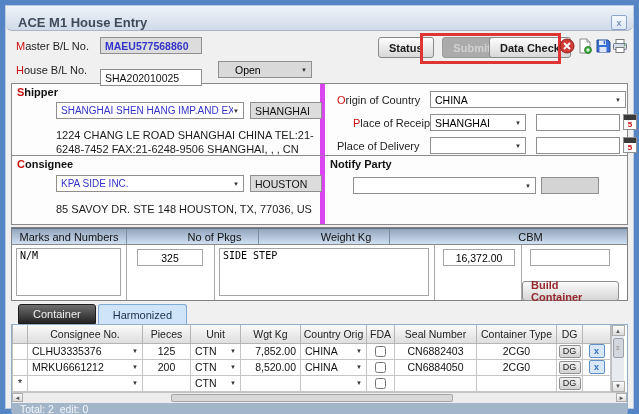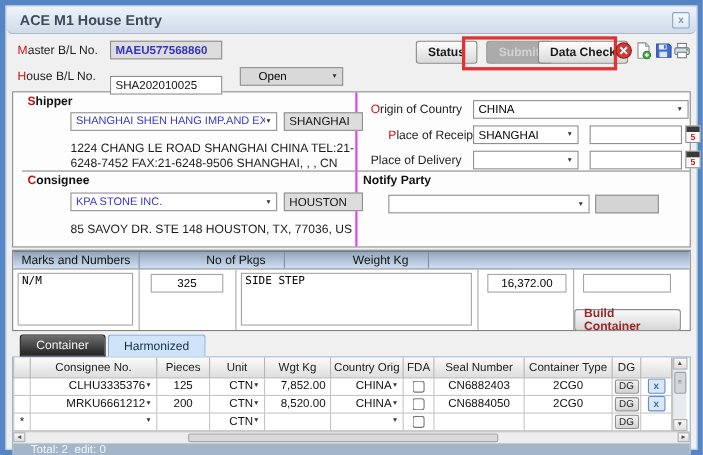--- a/index.html
+++ b/index.html
@@ -1,21 +1,21 @@
 <!DOCTYPE html>
 <html><head>
 <meta charset="utf-8">
 <style>
   * { margin:0; padding:0; box-sizing:border-box; font-family:"Liberation Sans", sans-serif; }
   html,body { width:639px; height:414px; overflow:hidden; }
   .frame { width:639px; height:414px; background:#5585c5; padding:5px; }
   .window { width:100%; height:100%; background:#f0f0f0; border:1px solid #b9cbe2; display:flex; flex-direction:column; }
 
   
-  .titlebar { height:25px; flex:0 0 25px; background:linear-gradient(#eef3f9,#cfdbe9); border-bottom:1px solid #a8b6c6; display:flex; align-items:center; padding:0 6px 0 12px;border-radius:6px; }
+  .titlebar { height:25px; flex:0 0 25px; background:linear-gradient(#eef3f9,#cfdbe9); border-bottom:1px solid #a8b6c6; display:flex; align-items:flex-end; padding:0 6px 0 12px;border-radius:6px; }
   .title { font-size:13px; font-weight:bold; color:#3e4a5a; flex:1; }
   .win-close { width:16px; height:15px; background:linear-gradient(#f6fafd,#dde8f4); border:1px solid #8ba6c8; border-radius:2px; color:#7b94b8; font-size:9px; font-weight:bold; display:flex; align-items:center; justify-content:center; cursor:default; }
 
   .content { flex:1; position:relative; padding:0; }
 
   
   .topform { position:relative; height:52px; }
   .lbl { font-size:11px; color:#1e1e1e; display:inline-block; }
   .fl::first-letter { color:#cc1111; }
   .field { position:absolute; height:17px; border:1px solid #8f8f8f; background:#fff; font-size:10.5px; padding:1px 4px; color:#111; }
@@ -26,21 +26,21 @@
   .dd-arrow { font-size:6px; color:#333; line-height:1; }
 
   .btn { position:absolute; height:21px; background:linear-gradient(#fdfdfd,#d8d8d8); border:1px solid #898989; border-radius:3px; font-size:11px; font-weight:bold; color:#1a1a1a; display:flex; align-items:center; justify-content:center; padding:0 10px; }
   .btn.disabled { background:#ababab; color:#d2d2d2; border-color:#9a9a9a; }
   .annotation-box { position:absolute; left:414px; top:2px; width:141px; height:31px; border:3px solid #e03434; pointer-events:none; }
   .toolicon { position:absolute; top:7px; width:16px; height:16px; }
 
   
   .parties { margin:0 5px; height:142px; border:1px solid #8a8a8a; background:#fdfdfd; display:grid; grid-template-columns:313px 1fr; grid-template-rows:72px 1fr; }
   .quad { position:relative; }
-  .quad.br { border-right:2px solid #d946ef;margin-left:8px; }
+  .quad.br { border-right:5px solid #d946ef; }
   .quad.bb { border-bottom:1px solid #8a8a8a; }
   .sec-lbl { position:absolute; left:5px; top:2px; font-size:11px; font-weight:bold; color:#111; }
   .addr { position:absolute; font-size:11px; color:#1c1c1c; line-height:14px; }
 
   
   .cargo { margin:2px 5px 0 5px; height:74px; border:1px solid #808080; background:#fff; display:flex; flex-direction:column; }
   .cargo-head { height:17px; flex:0 0 17px; display:flex; background:linear-gradient(#93a5bc,#cfe0f2); border-top:1px solid #5f7086; border-bottom:1px solid #8a8a8a;gap:44px; }
   .cargo-head .ch { font-size:11px; color:#111; display:flex; align-items:center; justify-content:center; border-right:1px solid #7f8fa3; }
   .cargo-body { flex:1; display:flex; }
   .cargo-body .cc { border-right:1px solid #aaa; position:relative; }
@@ -56,37 +56,37 @@
   .tab.inactive { background:#cfe4f8; color:#14304c; border:1px solid #7fa9d6; border-bottom:none; }
 
   
   .tablebox { margin:0 5px; height:89px; border:1px solid #92aecb; background:#fff; display:flex; flex-direction:column; }
   .grid-area { display:flex; flex:0 0 66px; }
   table.grid { border-collapse:collapse; table-layout:fixed; width:598px; }
   table.grid th { height:18px; background:linear-gradient(#fafafa,#dedede); border:1px solid #b5b5b5; border-top:none; font-size:10.5px; font-weight:normal; color:#222; }
   table.grid td { height:16px; border:1px solid #c6c6c6; font-size:10.5px; color:#111; background:#fff; overflow:hidden; white-space:nowrap; }
   td.sel { background:#e3e3e3; }
   td.newmark { background:#e3e3e3; text-align:center; font-size:9px; color:#333; }
-  .cellselect { display:flex; justify-content:flex-end; align-items:center; padding:0 4px; height:100%; }
+  .cellselect { display:flex; justify-content:space-between; align-items:center; padding:0 4px; height:100%; }
   td.num { text-align:center; }
   td.rnum { text-align:right; padding-right:4px; }
   td.ro-cell { background:#e2e2e2; text-align:center; }
   td.fda { text-align:center; }
   td.fda input { width:11px; height:11px; vertical-align:middle; }
   .dg-btn { width:22px; height:13px; margin:0 auto; background:linear-gradient(#f2f2f2,#d2d2d2); border:1px solid #909090; border-radius:2px; font-size:9px; color:#222; display:flex; align-items:center; justify-content:center; }
   td.xcol { background:#d8d8d8; }
   .x-btn { width:16px; height:14px; margin:0 auto; background:#d9e7f7; border:1px solid #5f8fc9; border-radius:2px; color:#2f6fbe; font-size:9px; font-weight:bold; display:flex; align-items:center; justify-content:center; }
 
   .vscroll { width:13px; flex:0 0 13px; background:#e7ebef; border-left:1px solid #c0c0c0; display:flex; flex-direction:column; align-items:center; }
   .sb-arrow { width:13px; height:11px; background:linear-gradient(#fcfcfc,#dcdcdc); border:1px solid #aeaeae; font-size:6px; color:#555; display:flex; align-items:center; justify-content:center; }
   .v-thumb { width:11px; height:20px; margin-top:2px; background:#d3d7dc; border:1px solid #9aa2ac; border-radius:2px; font-size:6px; color:#777; display:flex; align-items:center; justify-content:center; }
   .v-spacer { flex:1; }
   .hscroll { height:11px; flex:0 0 11px; background:#ededed; border-top:1px solid #c4c4c4; display:flex; align-items:center; }
   .h-thumb { height:8px; width:46%; margin-left:24%; background:#d9d9d9; border:1px solid #a6a6a6; border-radius:2px; }
-  .statusbar { flex:1; background:#a3b5c9; color:#f2f6fa; font-size:10.5px; display:flex; align-items:center; padding-left:16px; white-space:pre; }
+  .statusbar { flex:1; background:#a3b5c9; color:#f2f6fa; font-size:10.5px; display:flex; align-items:center; padding-left:8px; white-space:pre; }
 
   
   .cal { position:absolute; width:14px; height:16px; background:#fff; border:1px solid #909090; display:flex; flex-direction:column; align-items:center; }
   .cal-top { width:100%; height:5px; background:#3a3a3a; }
   .cal-num { font-size:8px; font-weight:bold; color:#cc1111; line-height:9px; }
 </style>
 </head>
 <body>
 
 <div class="frame">
@@ -183,21 +183,21 @@
         <input class="field" style="left: 211px; top: 53px; width: 84px;" value="">
         <div class="cal" style="left:298px;top:53px;">
           <div class="cal-top"></div>
           <span class="cal-num">5</span>
         </div>
       </div>
 
       <div class="quad br">
         <span class="sec-lbl fl">Consignee</span>
         <div class="ddl" style="left:44px;top:19px;width:188px;">
-          <span class="blue" style="font-size:10px;">KPA STONE INC.</span>
+          <span class="blue" style="font-size:10px;">KPA SIDE INC.</span>
           <span class="dd-arrow">▼</span>
         </div>
         <input class="field ro" style="left: 238px; top: 19px; width: 72px;" readonly="" value="HOUSTON">
         <div class="addr" style="left:44px;top:46px;width:264px;">85 SAVOY DR. STE 148 HOUSTON, TX, 77036, US</div>
       </div>
 
       <div class="quad">
         <span class="sec-lbl">Notify Party</span>
         <div class="ddl" style="left:28px;top:21px;width:183px;">
           <span></span>
@@ -205,20 +205,21 @@
         </div>
         <input class="field ro" style="left: 216px; top: 21px; width: 58px; background: rgb(212, 212, 212);" readonly="" value="">
       </div>
     </div>
 
     <div class="cargo">
       <div class="cargo-head">
         <div class="ch fl c-marks">Marks and Numbers</div>
         <div class="ch fl c-pkgs">No of Pkgs</div>
         <div class="ch fl c-wgt">Weight Kg</div>
+        <div class="ch c-cbm">CBM</div>
       </div>
       <div class="cargo-body">
         <div class="cc c-marks">
               <textarea style="width: 105px; height: 48px;">N/M</textarea>
             </div>
         <div class="cc c-pkgs">
               <input class="cinput" style="left: 10px; width: 66px;" value="325">
             </div>
         <div class="cc c-desc">
               <textarea style="width: 210px; height: 48px;">SIDE STEP</textarea>

